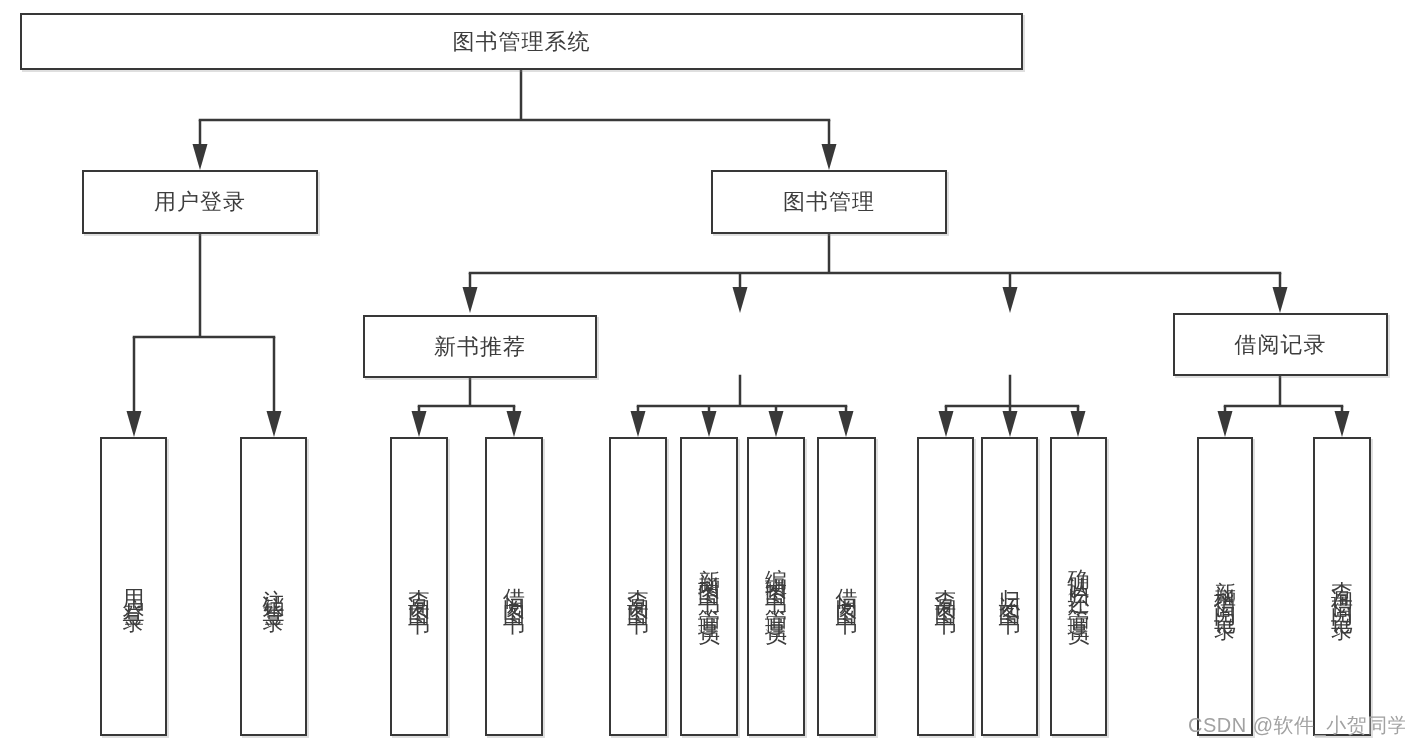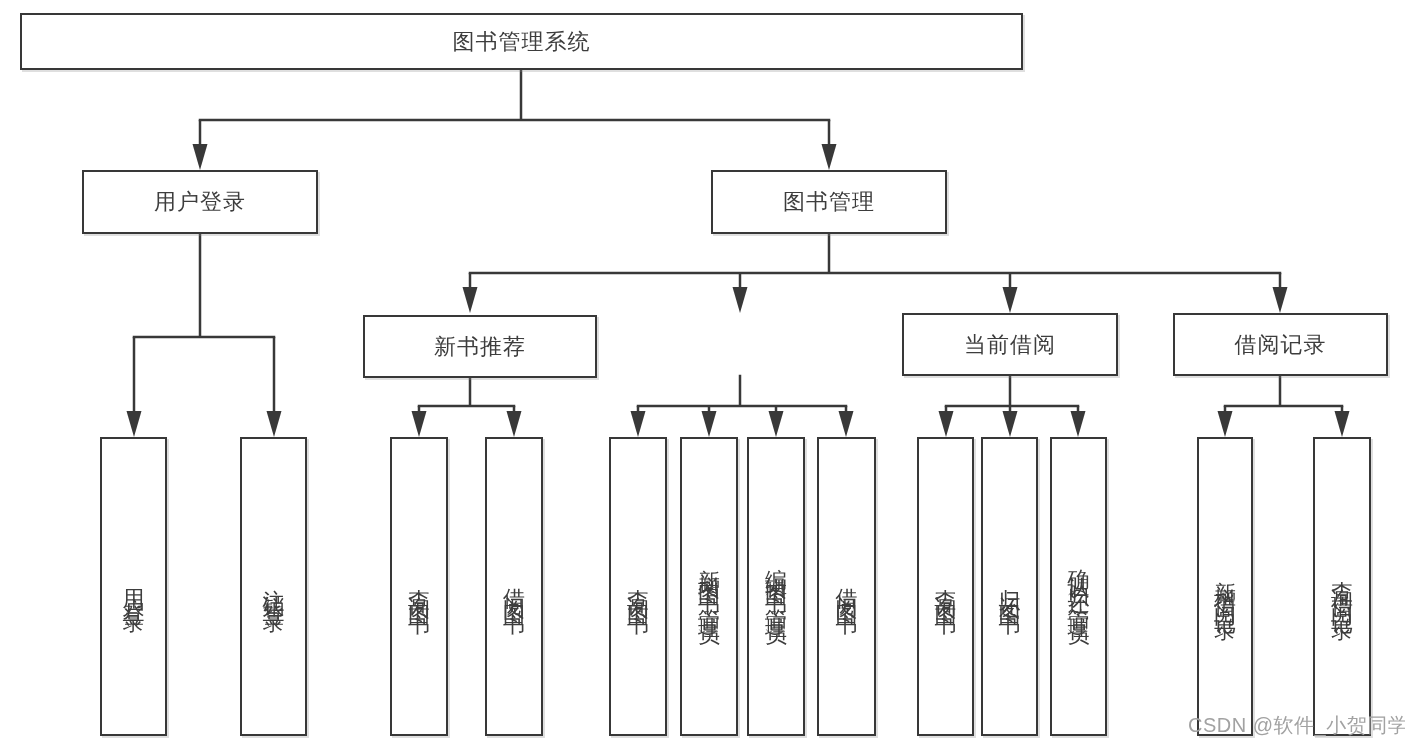--- a/index.html
+++ b/index.html
@@ -104,21 +104,20 @@
     <path class="wire shaft" d="M1225 406 V411" marker-end="url(#arrow)"></path>
     <path class="wire shaft" d="M1342 406 V411" marker-end="url(#arrow)"></path>
   </svg>
 
   <div class="box hbox" style="left:20px; top:13px; width:1003px; height:57px;">图书管理系统</div>
 
   <div class="box hbox" style="left:82px; top:170px; width:236px; height:64px;">用户登录</div>
   <div class="box hbox" style="left:711px; top:170px; width:236px; height:64px;">图书管理</div>
 
   <div class="box hbox" style="left:363px; top:315px; width:234px; height:63px;">新书推荐</div>
-  <div class="box hbox" style="left:902px; top:313px; width:216px; height:63px;">当前借阅</div>
   <div class="box hbox" style="left:1173px; top:313px; width:215px; height:63px;">借阅记录</div>
 
   <div class="box leaf" style="left:100px; width:67px;">用户登录</div>
   <div class="box leaf" style="left:240px; width:67px;">注销登录</div>
 
   <div class="box leaf" style="left:390px; width:58px;">查询图书</div>
   <div class="box leaf" style="left:485px; width:58px;">借阅图书</div>
 
   <div class="box leaf" style="left:609px; width:58px;">查询图书</div>
   <div class="box leaf" style="left:680px; width:58px;">新增图书（管理员）</div>

